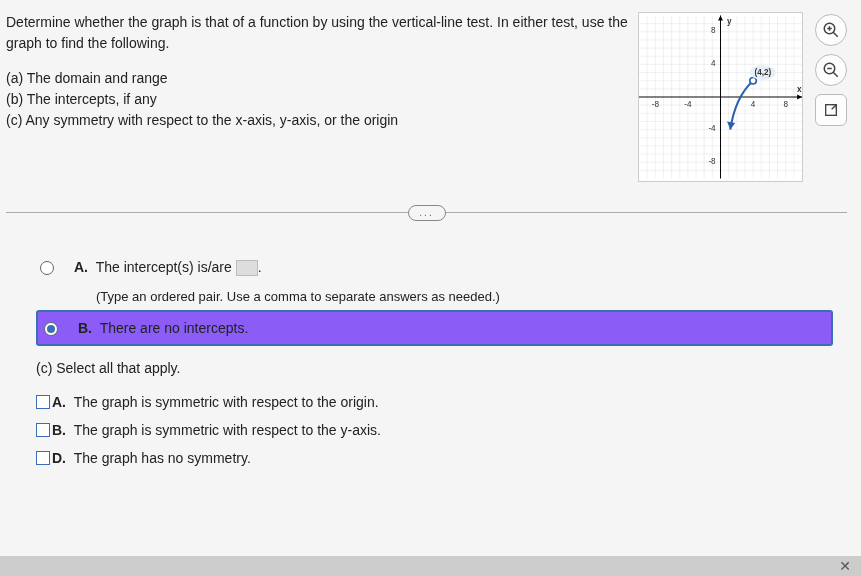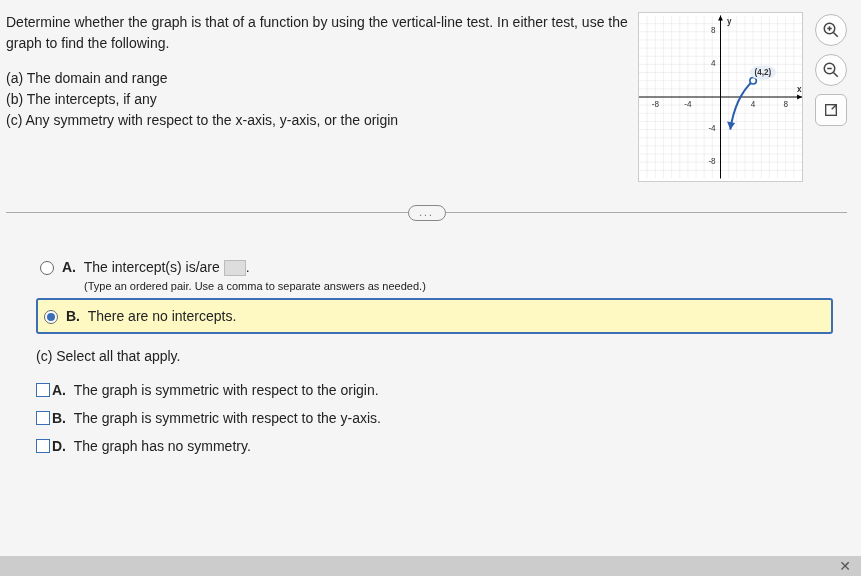--- a/index.html
+++ b/index.html
@@ -48,45 +48,45 @@
       width: 38px; height: 16px;
       border: 1px solid #888; border-radius: 8px;
       background: #f5f5f5; font-size: 10px;
       display: flex; align-items: center; justify-content: center;
       letter-spacing: 2px; color: #666;
       cursor: pointer;
     }
     .answer-block { padding: 0 14px 0 30px; }
     .radio-row {
       display: flex; align-items: flex-start;
-      padding: 6px 4px; gap: 8px;
+      padding: 6px 4px; gap: 20px;
     }
     .radio-row.selected {
       border: 2px solid #3b6fb5;
       border-radius: 3px;
       padding: 8px 6px;
-      background: #fef9c3;
+      background: #8b5cf6;
     }
     .radio-circle {
       width: 14px; height: 14px; border: 1px solid #666;
       border-radius: 50%; flex-shrink: 0; margin-top: 2px;
       display: flex; align-items: center; justify-content: center;
       background: #fff;
     }
     .radio-circle.on::after {
       content: ""; width: 8px; height: 8px;
       background: #3b6fb5; border-radius: 50%;
     }
     .opt-letter { font-weight: bold; margin-right: 4px; }
     .blank-box {
       display: inline-block; width: 22px; height: 16px;
       background: #ddd; border: 1px solid #bbb;
       vertical-align: middle;
     }
-    .instr { display: block; margin-left: 22px; margin-top: 4px; font-size: 11px; }
+    .instr { display: block; margin-left: 22px; margin-top: 13px; font-size: 13px; }
     .part-c { margin: 14px 0 12px 0; }
     .check-row {
       display: flex; align-items: center; gap: 2px;
       padding: 6px 0;
     }
     .check-box {
       width: 14px; height: 14px; border: 1px solid #3b6fb5;
       background: #fff; flex-shrink: 0;
     }
     .bottom-bar {

